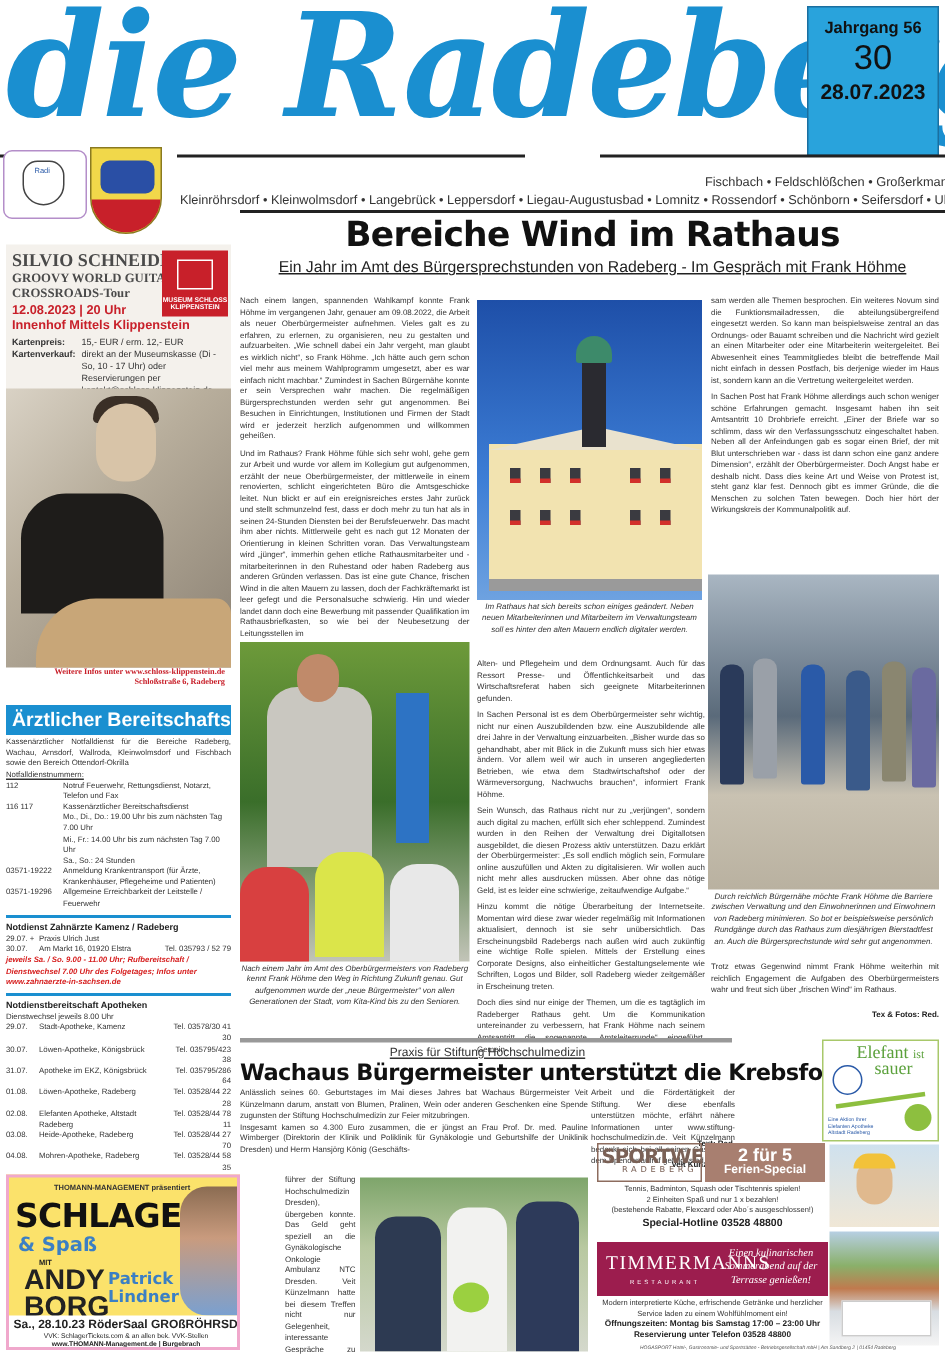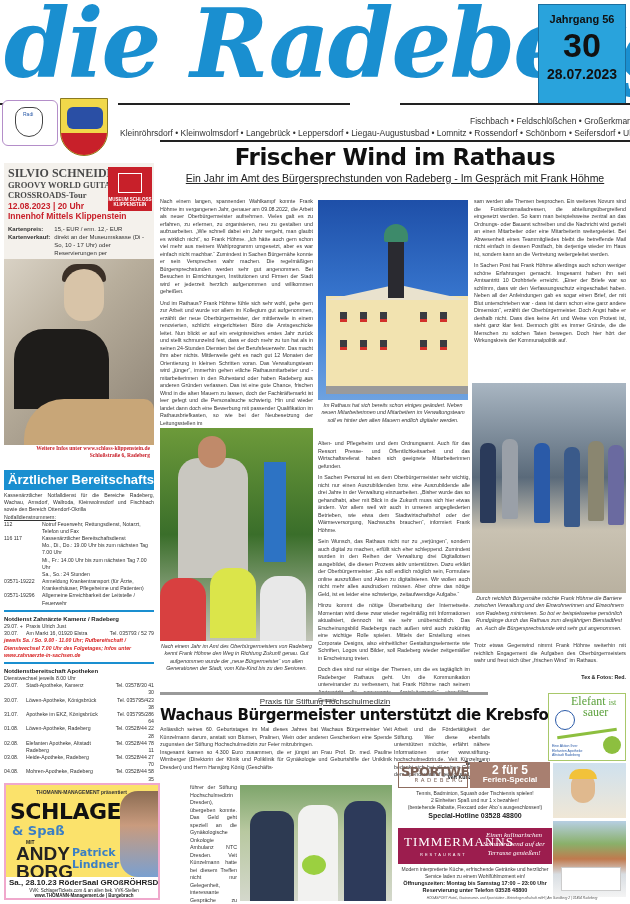--- a/index.html
+++ b/index.html
@@ -2,21 +2,21 @@
 <html><head>
 <meta charset="utf-8">
 <style>
 *{box-sizing:border-box;margin:0;padding:0}
 body{width:630px;height:904px;background:#fff;font-family:"Liberation Sans",sans-serif;color:#222;position:relative;overflow:hidden}
 .abs{position:absolute}
 .mast{left:0;top:0;width:630px;height:140px}
 .mast-title{left:4px;top:-6px;font-family:"DejaVu Serif","Liberation Serif",serif;font-weight:bold;font-style:italic;color:#1a8fd0;font-size:96px;letter-spacing:-2px;line-height:1.05;white-space:nowrap;transform:scaleX(0.98);transform-origin:left}
 .issue{left:538px;top:4px;width:88px;height:100px;background:#29a3dc;border:1px solid #1a6fa0;text-align:center;color:#111}
 .issue .yr{font-size:11px;font-weight:bold;margin-top:8px}
-.issue .no{font-size:34px;font-weight:bold;line-height:1.2}
+.issue .no{font-size:23px;font-weight:normal;line-height:1.2}
 .issue .dt{font-size:14px;font-weight:bold}
 .rule{height:2px;background:#222}
 .mascot{left:2px;top:100px;width:56px;height:46px;border:1px solid #b48ec9;border-radius:6px;background:#fff}
 .mascot-face{position:absolute;left:12px;top:6px;width:28px;height:30px;border:1px solid #444;border-radius:10px 10px 14px 14px}
 .crest{left:60px;top:98px;width:48px;height:58px;background:#f1d84a;border:1px solid #8a7a20;border-radius:0 0 24px 24px;overflow:hidden}
 .crest .blue{position:absolute;left:6px;top:8px;width:36px;height:22px;background:#2a4fa5;border-radius:6px}
 .crest .red{position:absolute;left:0;bottom:0;width:48px;height:22px;background:#c8202a}
 .tagline{left:120px;top:112px;font-size:12px;font-weight:bold;color:#111;white-space:nowrap}
 .tagline small{font-weight:normal;font-size:8.5px;color:#333}
 .places1{left:470px;top:116px;font-size:8.5px;color:#333;white-space:nowrap}
@@ -296,21 +296,21 @@
   <div class="pat" style="width:52px">Patrick Lindner</div>
   <div class="face"></div>
   <div class="date">Sa., 28.10.23 RöderSaal GROßRÖHRSDORF</div>
   <div class="vvk">
     <div>VVK: SchlagerTickets.com &amp; an allen bek. VVK-Stellen</div>
     <div style="font-weight:bold">www.THOMANN-Management.de | Burgebrach</div>
   </div>
 </div>
 
 <div class="abs rule2"></div>
-<div class="abs h-main">Frischer Wind im Rathaus</div>
+<div class="abs h-main">Bereiche Wind im Rathaus</div>
 <div class="abs h-sub">Ein Jahr im Amt des Bürgersprechstunden von Radeberg - Im Gespräch mit Frank Höhme</div>
 
 <div class="abs col" style="left:160px;top:198px;width:153px">
   <p>Nach einem langen, spannenden Wahlkampf konnte Frank Höhme im vergangenen Jahr, genauer am 09.08.2022, die Arbeit als neuer Oberbürgermeister aufnehmen. Vieles galt es zu erfahren, zu erlernen, zu organisieren, neu zu gestalten und aufzuarbeiten. „Wie schnell dabei ein Jahr vergeht, man glaubt es wirklich nicht“, so Frank Höhme. „Ich hätte auch gern schon viel mehr aus meinem Wahlprogramm umgesetzt, aber es war einfach nicht machbar.“ Zumindest in Sachen Bürgernähe konnte er sein Versprechen wahr machen. Die regelmäßigen Bürgersprechstunden werden sehr gut angenommen. Bei Besuchen in Einrichtungen, Institutionen und Firmen der Stadt wird er jederzeit herzlich aufgenommen und willkommen geheißen.</p>
   <p>Und im Rathaus? Frank Höhme fühle sich sehr wohl, gehe gern zur Arbeit und wurde vor allem im Kollegium gut aufgenommen, erzählt der neue Oberbürgermeister, der mittlerweile in einem renovierten, schlicht eingerichteten Büro die Amtsgeschicke leitet. Nun blickt er auf ein ereignisreiches erstes Jahr zurück und stellt schmunzelnd fest, dass er doch mehr zu tun hat als in seinen 24-Stunden Diensten bei der Berufsfeuerwehr. Das macht ihm aber nichts. Mittlerweile geht es nach gut 12 Monaten der Orientierung in kleinen Schritten voran. Das Verwaltungsteam wird „jünger“, immerhin gehen etliche Rathausmitarbeiter und -mitarbeiterinnen in den Ruhestand oder haben Radeberg aus anderen Gründen verlassen. Das ist eine gute Chance, frischen Wind in die alten Mauern zu lassen, doch der Fachkräftemarkt ist leer gefegt und die Personalsuche schwierig. Hin und wieder landet dann doch eine Bewerbung mit passender Qualifikation im Rathausbriefkasten, so wie bei der Neubesetzung der Leitungsstellen im</p>
 </div>
 
 <div class="abs photo-rathaus">
   <div class="building">
     <div class="roof"></div>

